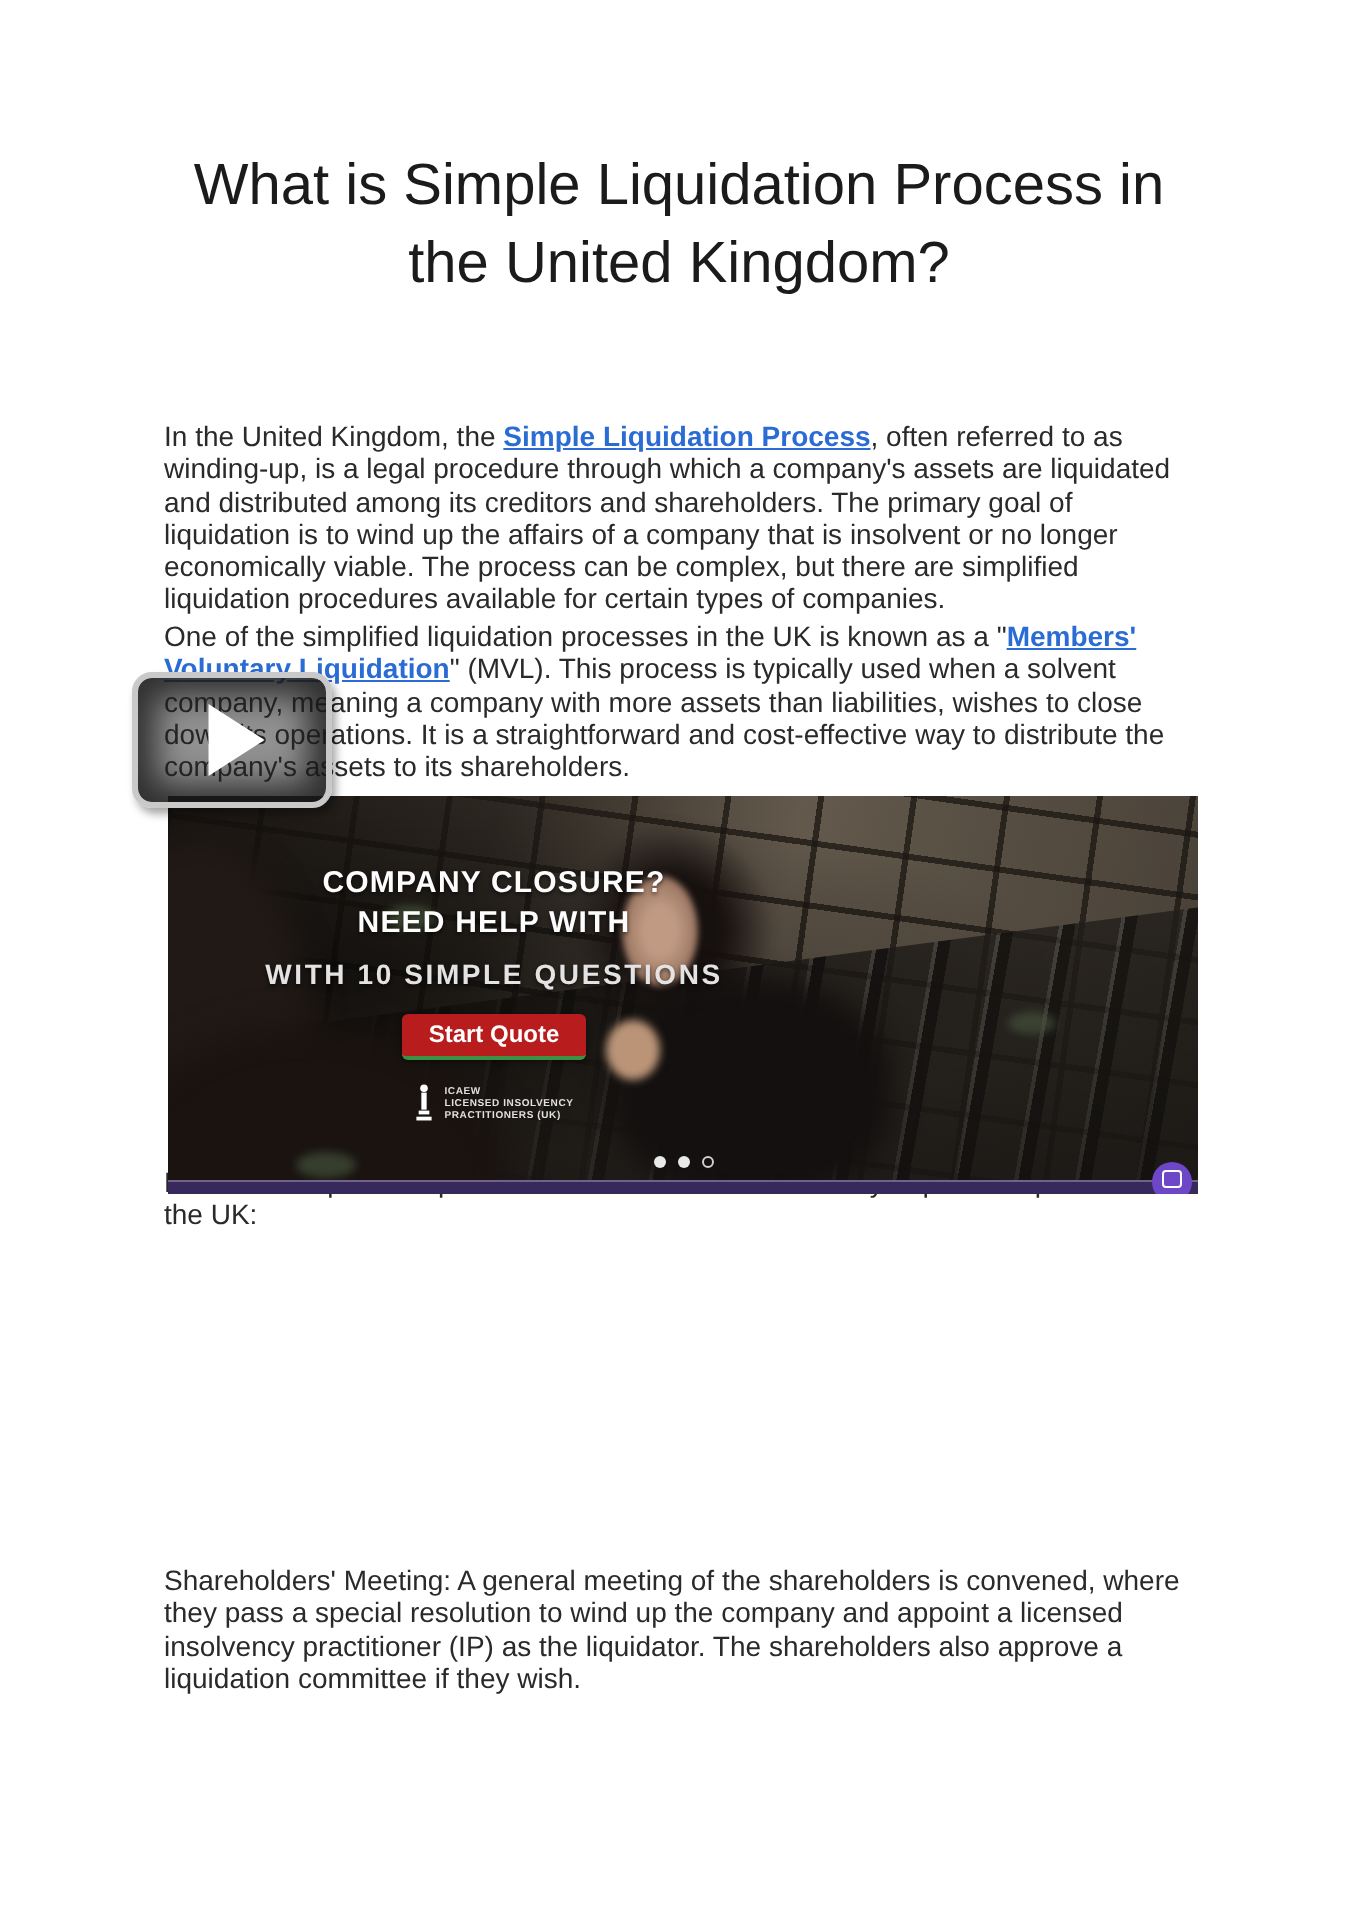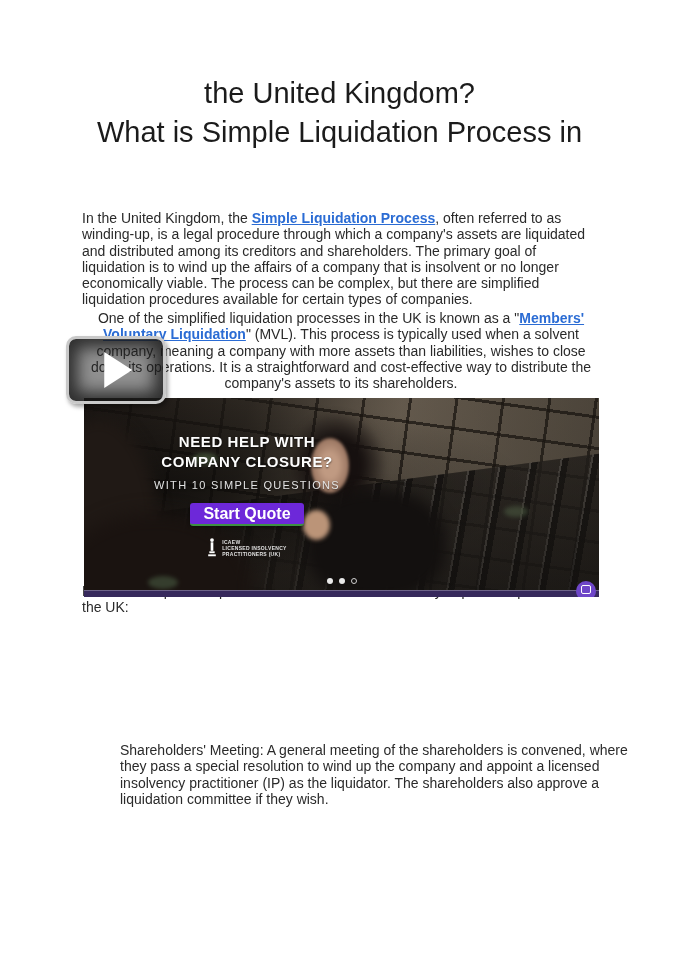--- a/index.html
+++ b/index.html
@@ -7,25 +7,25 @@
         font-family:"Liberation Sans","DejaVu Sans",sans-serif;color:#2a2a2a;}
 
   
   .title{position:absolute;top:74px;left:50%;transform:translateX(-50%);width:580px;
          text-align:center;font-size:29px;line-height:39px;font-weight:400;color:#1b1b1b;}
 
   
   .para{position:absolute;left:82px;width:518px;font-size:14px;line-height:16.3px;
         color:#2a2a2a;margin:0;}
   .p1{top:210px;}
-  .p2{top:310px;text-align:center;}
+  .p2{top:310px;}
   .p3{top:583px;}
   .p4{top:649px;}
   .p5{top:714px;}
-  .p6{top:742px;margin-left:38px;}
+  .p6{top:782px;}
   a.doclink{color:#2b6cd4;font-weight:bold;text-decoration:underline;cursor:pointer;}
 
   
   .play-overlay{position:absolute;left:66px;top:336px;width:94px;height:62px;z-index:6;
                 background:rgba(35,35,35,.5);border:3px solid #c9c9c9;border-radius:10px;
                 box-shadow:inset 0 0 16px 9px rgba(22,22,22,.8), 2px 3px 4px rgba(0,0,0,.35);
                 cursor:pointer;}
   .play-triangle{position:absolute;left:50%;top:50%;transform:translate(-42%,-50%);
                  width:0;height:0;border-left:28px solid #ffffff;
                  border-top:18px solid transparent;border-bottom:18px solid transparent;}
@@ -52,24 +52,24 @@
   .grass2{left:64px;top:178px;width:30px;height:13px;background:#41503a;filter:blur(2px);opacity:.7;}
   .grass3{left:420px;top:108px;width:24px;height:11px;background:#4a5840;filter:blur(2px);opacity:.6;}
   .w-hair{left:204px;top:14px;width:98px;height:106px;background:radial-gradient(#16100f 35%, rgba(22,16,15,0) 72%);filter:blur(3px);}
   .w-face{left:227px;top:40px;width:38px;height:55px;background:radial-gradient(#c09a82 30%, #8f6b58 80%);filter:blur(1.5px);}
   .w-body{left:222px;top:92px;width:140px;height:110px;background:#13100f;filter:blur(7px);border-radius:45%;}
   .w-hand{left:219px;top:112px;width:27px;height:30px;background:#bb9478;filter:blur(2px);}
 
   .banner-copy{position:absolute;left:30px;top:34px;width:266px;text-align:center;color:#fff;}
   .banner-heading{font-size:15px;line-height:20px;font-weight:bold;letter-spacing:.6px;
                   color:#fdfdfd;text-shadow:0 1px 2px rgba(0,0,0,.6);}
-  .banner-sub{margin-top:7px;font-size:11px;letter-spacing:1.3px;color:#e3e3e3;font-weight:normal;
+  .banner-sub{margin-top:7px;font-size:14px;letter-spacing:1.3px;color:#e3e3e3;font-weight:bold;
               text-shadow:0 1px 2px rgba(0,0,0,.6);}
-  .cta{margin-top:12px;display:inline-block;background:#6d28d9;color:#fff;font-weight:bold;
-       font-size:16px;line-height:13px;padding:4px 13px;border:none;border-radius:3px;
+  .cta{margin-top:12px;display:inline-block;background:#b91c1c;color:#fff;font-weight:bold;
+       font-size:12px;line-height:13px;padding:4px 13px;border:none;border-radius:3px;
        border-bottom:2px solid #3d9143;cursor:pointer;
        font-family:"Liberation Sans","DejaVu Sans",sans-serif;box-shadow:0 1px 3px rgba(0,0,0,.4);}
   .logo-row{margin-top:12px;display:flex;justify-content:center;align-items:center;gap:5px;}
   .logo-text{font-size:5px;line-height:6px;color:#e0e0e0;text-align:left;letter-spacing:.3px;font-weight:bold;}
 
   .dots{position:absolute;left:50%;bottom:13px;transform:translateX(-50%);display:flex;gap:6px;}
   .dot{width:6px;height:6px;border-radius:50%;box-sizing:border-box;cursor:pointer;}
   .dot-filled{background:#e9e9e9;}
   .dot-ring{border:1.5px solid #cfcfcf;background:transparent;}
 
@@ -78,22 +78,22 @@
   .chat-bubble{position:absolute;right:3px;bottom:-4px;width:20px;height:20px;border-radius:50%;
                background:#6e46c8;cursor:pointer;display:flex;justify-content:center;padding-top:4px;box-sizing:border-box;}
   .chat-icon{width:8px;height:7px;border:1.5px solid #ffffff;border-radius:2px;display:block;}
 </style>
 </head>
 <body>
 
 <div class="page">
 
   <div class="title">
+    <div>What is Simple Liquidation Process in</div>
     <div>the United Kingdom?</div>
-    <div>What is Simple Liquidation Process in</div>
   </div>
 
   <p class="para p1"><span>In the United Kingdom, the </span><a class="doclink">Simple Liquidation Process</a><span>, often referred to as winding-up, is a legal procedure through which a company's assets are liquidated and distributed among its creditors and shareholders. The primary goal of liquidation is to wind up the affairs of a company that is insolvent or no longer economically viable. The process can be complex, but there are simplified liquidation procedures available for certain types of companies.</span></p>
 
   <p class="para p2"><span>One of the simplified liquidation processes in the UK is known as a "</span><a class="doclink">Members' Voluntary Liquidation</a><span>" (MVL). This process is typically used when a solvent company, meaning a company with more assets than liabilities, wishes to close down its operations. It is a straightforward and cost-effective way to distribute the company's assets to its shareholders.</span></p>
 
   <div class="play-overlay">
     <div class="play-triangle"></div>
   </div>
 
@@ -106,22 +106,22 @@
     <div class="blob grass1"></div>
     <div class="blob grass2"></div>
     <div class="blob grass3"></div>
     <div class="blob w-hair"></div>
     <div class="blob w-body"></div>
     <div class="blob w-face"></div>
     <div class="blob w-hand"></div>
 
     <div class="banner-copy">
       <div class="banner-heading">
+        <div>COMPANY CLOSURE?</div>
         <div>NEED HELP WITH</div>
-        <div>COMPANY CLOSURE?</div>
       </div>
       <div class="banner-sub">WITH 10 SIMPLE QUESTIONS</div>
       <div>
         <button class="cta">Start Quote</button>
       </div>
       <div class="logo-row">
         <svg width="10" height="19" viewBox="0 0 10 20">
           <circle cx="5" cy="2.2" r="2" fill="#ffffff"></circle>
           <rect x="3.6" y="4.5" width="2.8" height="9" fill="#ffffff"></rect>
           <rect x="2.2" y="14" width="5.6" height="2" fill="#ffffff"></rect>

